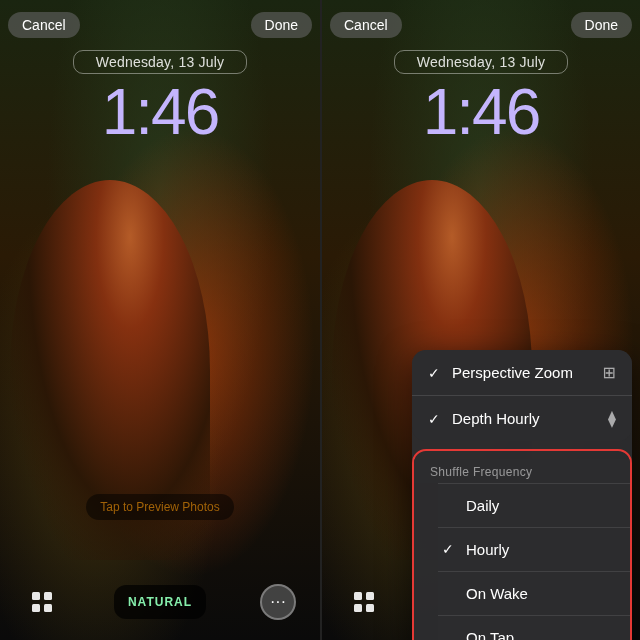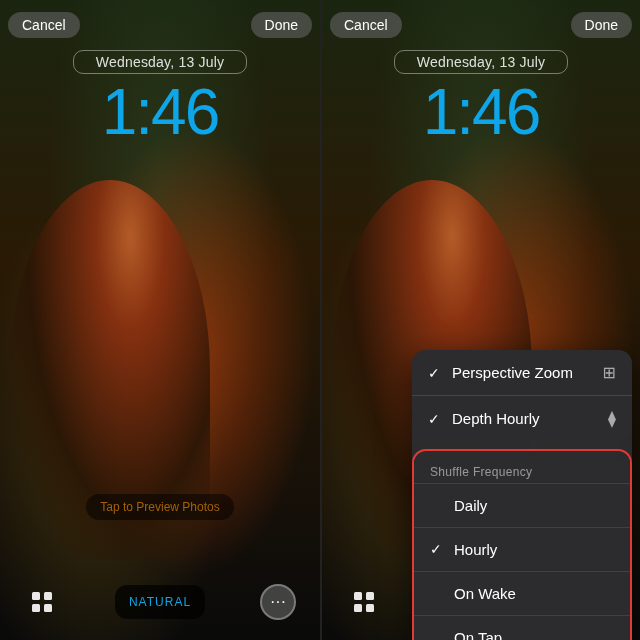--- a/index.html
+++ b/index.html
@@ -80,21 +80,21 @@
 
     .date-label {
       font-size: 14px;
       color: rgba(255,255,255,0.85);
       font-weight: 400;
       letter-spacing: 0.2px;
     }
 
     .time-label {
       font-size: 64px;
-      color: #0ea5e9;
+      color: #c4b5fd;
       font-weight: 300;
       letter-spacing: -2px;
       line-height: 1;
       margin-top: 2px;
     }
 
     
     .date-pill {
       display: inline-block;
       border: 1.5px solid rgba(255,255,255,0.4);
@@ -121,25 +121,25 @@
       height: 36px;
       display: flex;
       align-items: center;
       justify-content: center;
       color: #fff;
       font-size: 18px;
     }
 
     .natural-badge {
       background: rgba(0,0,0,0.7);
-      color: #0ea5e9;
+      color: #86efac;
       border-radius: 12px;
       padding: 10px 14px;
       font-size: 12px;
-      font-weight: 400;
+      font-weight: 700;
       letter-spacing: 1px;
     }
 
     .more-btn {
       width: 36px;
       height: 36px;
       border-radius: 50%;
       background: rgba(80,80,80,0.8);
       border: 2px solid rgba(255,255,255,0.3);
       display: flex;
@@ -243,27 +243,28 @@
       color: rgba(255,255,255,0.5);
       font-size: 12px;
       padding: 6px 16px 4px;
       letter-spacing: 0.3px;
       margin-top: 8px;
     }
 
     .shuffle-item {
       display: flex;
       align-items: flex-start;
-      padding: 13px 16px;
+      padding: 13px 4px;
       color: #fff;
       font-size: 15px;
       cursor: pointer;
       border-top: 0.5px solid rgba(255,255,255,0.1);
       background: rgba(44,44,46,0.97);
       gap: 8px;
+      margin-left: 24px;
     }
 
     .shuffle-item .checkmark {
       width: 16px;
     }
 
     
     .upper-menu {
       background: rgba(44,44,46,0.97);
       border-radius: 14px;

